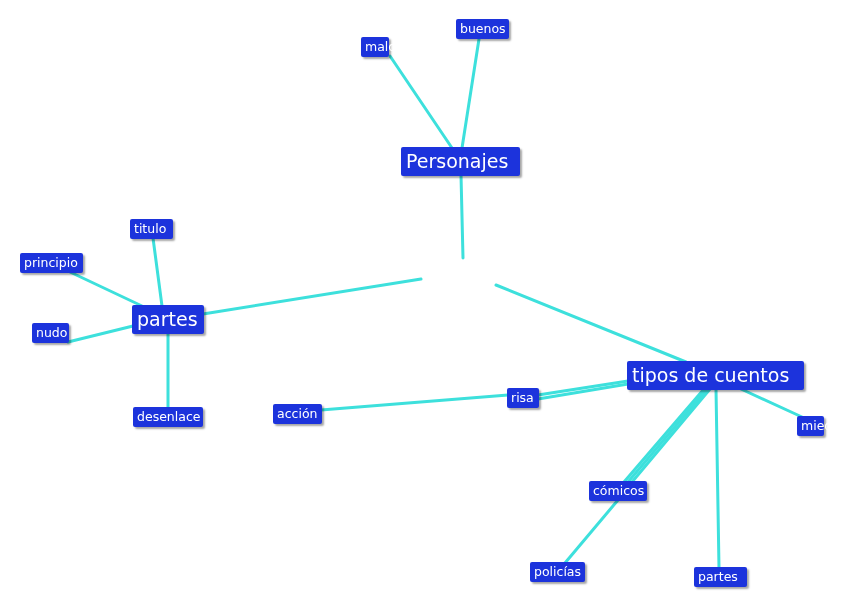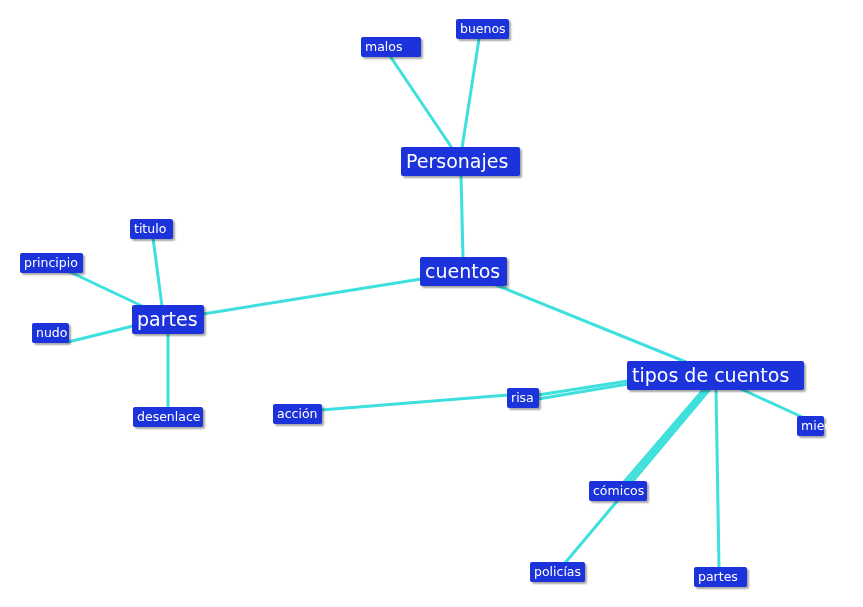--- a/index.html
+++ b/index.html
@@ -74,30 +74,27 @@
       <line x1="716" y1="389" x2="719" y2="568" style="stroke: rgb(61, 224, 220);"></line>
       <line x1="628" y1="381" x2="538" y2="395" style="stroke: rgb(61, 224, 220);"></line>
       <line x1="628" y1="384" x2="538" y2="399" style="stroke: rgb(61, 224, 220);"></line>
       <line x1="508" y1="395" x2="321" y2="410" style="stroke: rgb(61, 224, 220);"></line>
       <line x1="704" y1="389" x2="624" y2="482" style="stroke: rgb(61, 224, 220);"></line>
       <line x1="707" y1="389" x2="628" y2="482" style="stroke: rgb(61, 224, 220);"></line>
       <line x1="710" y1="389" x2="632" y2="482" style="stroke: rgb(61, 224, 220);"></line>
       <line x1="618" y1="500" x2="565" y2="563" style="stroke: rgb(61, 224, 220);"></line>
     </svg>
 
-  <div class="node large" style="left: 420px; top: 257px; width: 87px; background: rgb(28, 51, 220); color: rgb(255, 255, 255);">
-    <span>cuentos</span>
-  </div>
   <div class="node large" style="left: 401px; top: 147px; width: 119px; background: rgb(28, 51, 220); color: rgb(255, 255, 255);">
     <span>Personajes</span>
   </div>
   <div class="node small" style="left: 456px; top: 19px; width: 53px; background: rgb(28, 51, 220); color: rgb(255, 255, 255);">
     <span>buenos</span>
   </div>
-  <div class="node small" style="left: 361px; top: 37px; width: 60px; background: rgb(28, 51, 220); color: rgb(255, 255, 255);">
+  <div class="node small" style="left: 361px; top: 37px; width: 28px; background: rgb(28, 51, 220); color: rgb(255, 255, 255);">
     <span>malos</span>
   </div>
   <div class="node large" style="left: 132px; top: 305px; width: 72px; background: rgb(28, 51, 220); color: rgb(255, 255, 255);">
     <span>partes</span>
   </div>
   <div class="node small" style="left: 130px; top: 219px; width: 43px; background: rgb(28, 51, 220); color: rgb(255, 255, 255);">
     <span>titulo</span>
   </div>
   <div class="node small" style="left: 20px; top: 253px; width: 63px; background: rgb(28, 51, 220); color: rgb(255, 255, 255);">
     <span>principio</span>

